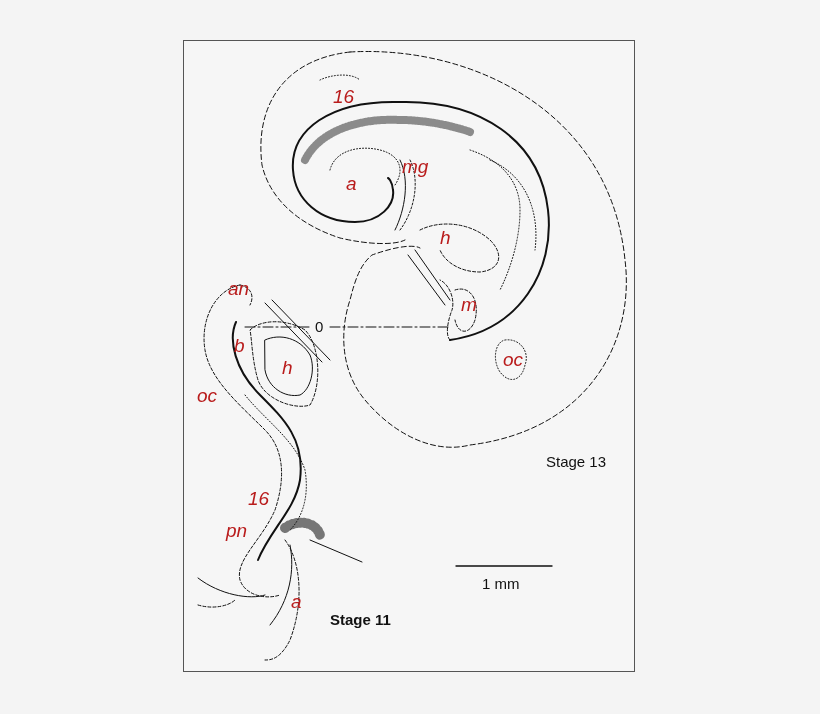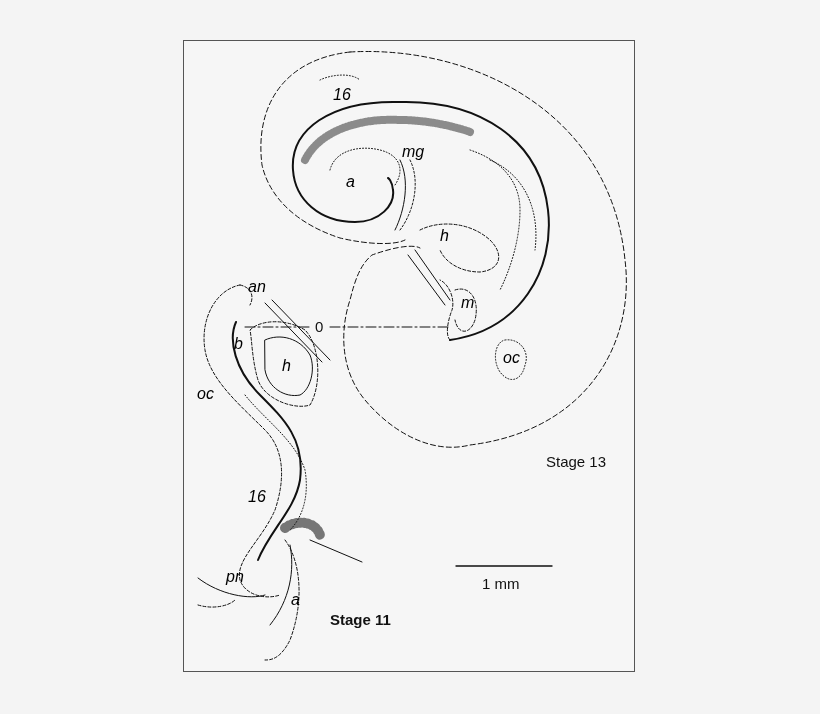--- a/index.html
+++ b/index.html
@@ -1,19 +1,19 @@
 <!DOCTYPE html>
 <html><head>
 <meta charset="utf-8">
 <style>
   html, body { margin:0; padding:0; background:#f4f4f4; }
   body { width:820px; height:714px; position:relative; overflow:hidden; font-family:"Liberation Sans", sans-serif; }
   #figure { position:absolute; left:183px; top:40px; width:452px; height:632px; border:1px solid #555; background:#f6f6f6; box-sizing:border-box; }
   svg { position:absolute; left:0; top:0; }
-  .lbl { position:absolute; font-size:16px; color:#000000; font-style:italic; line-height:1; }
+  .lbl { position:absolute; font-size:19px; color:#b91c1c; font-style:italic; line-height:1; }
   .stage { position:absolute; font-size:15px; color:#111; line-height:1; }
 </style>
 </head>
 <body>
 
 <div id="figure"></div>
 
 <svg width="820" height="714" viewBox="0 0 820 714">
   <g fill="none" stroke="#111" stroke-linecap="round">
 
@@ -52,30 +52,30 @@
     <path d="M 285 540 C 300 560, 305 600, 290 640 C 280 660, 270 660, 265 660" stroke-width="1" stroke-dasharray="3 2"></path>
     <path d="M 290 545 C 295 570, 290 600, 270 625" stroke-width="1"></path>
     <path d="M 310 540 L 362 562" stroke-width="1"></path>
     <path d="M 285 528 C 295 520, 315 520, 320 535" stroke="#222" stroke-width="10" stroke-dasharray="1 3" opacity="0.6"></path>
 
     <path d="M 456 566 L 552 566" stroke-width="1.4"></path>
   </g>
 </svg>
 
 <span class="lbl" style="left:333px;top:87px;">16</span>
-<span class="lbl" style="left:402px;top:144px;">mg</span>
+<span class="lbl" style="left:402px;top:157px;">mg</span>
 <span class="lbl" style="left:346px;top:174px;">a</span>
 <span class="lbl" style="left:440px;top:228px;">h</span>
 <span class="lbl" style="left:461px;top:295px;">m</span>
 <span class="lbl" style="left:503px;top:350px;">oc</span>
 <span class="stage" style="left:315px;top:319px;">0</span>
 
-<span class="lbl" style="left:228px;top:279px;margin-left:20px;">an</span>
+<span class="lbl" style="left:228px;top:279px;">an</span>
 <span class="lbl" style="left:234px;top:336px;">b</span>
 <span class="lbl" style="left:282px;top:358px;">h</span>
 <span class="lbl" style="left:197px;top:386px;">oc</span>
 <span class="lbl" style="left:248px;top:489px;">16</span>
-<span class="lbl" style="left:226px;top:521px;margin-top:48px;">pn</span>
+<span class="lbl" style="left:226px;top:521px;">pn</span>
 <span class="lbl" style="left:291px;top:592px;">a</span>
 
 <span class="stage" style="left:546px;top:454px;">Stage 13</span>
 <span class="stage" style="left:330px;top:612px;font-weight:bold;">Stage 11</span>
 <span class="stage" style="left:482px;top:576px;text-align:center;">1 mm</span>
 
 </body></html>

